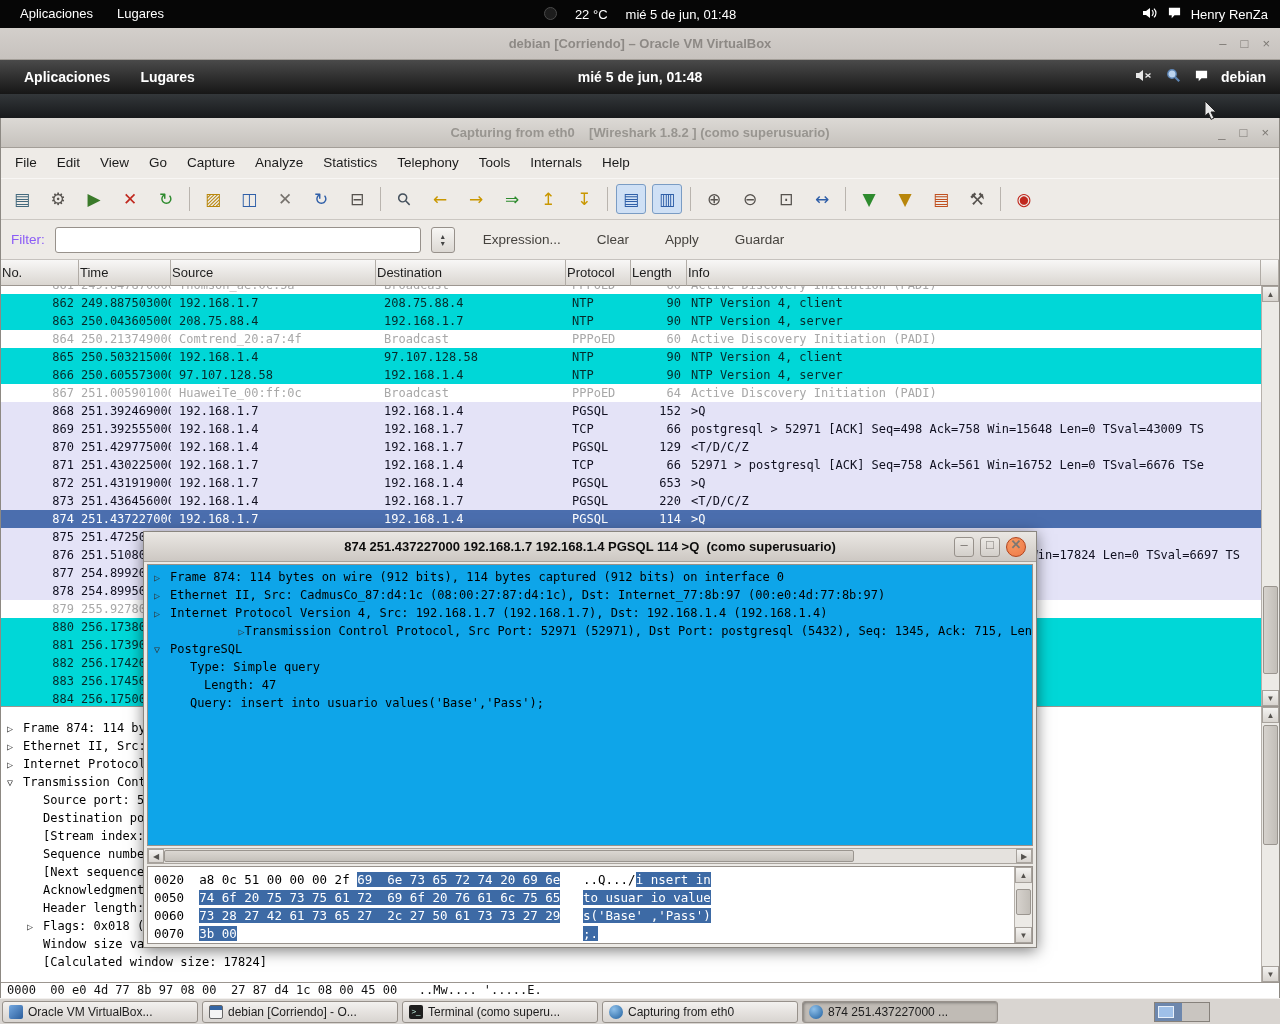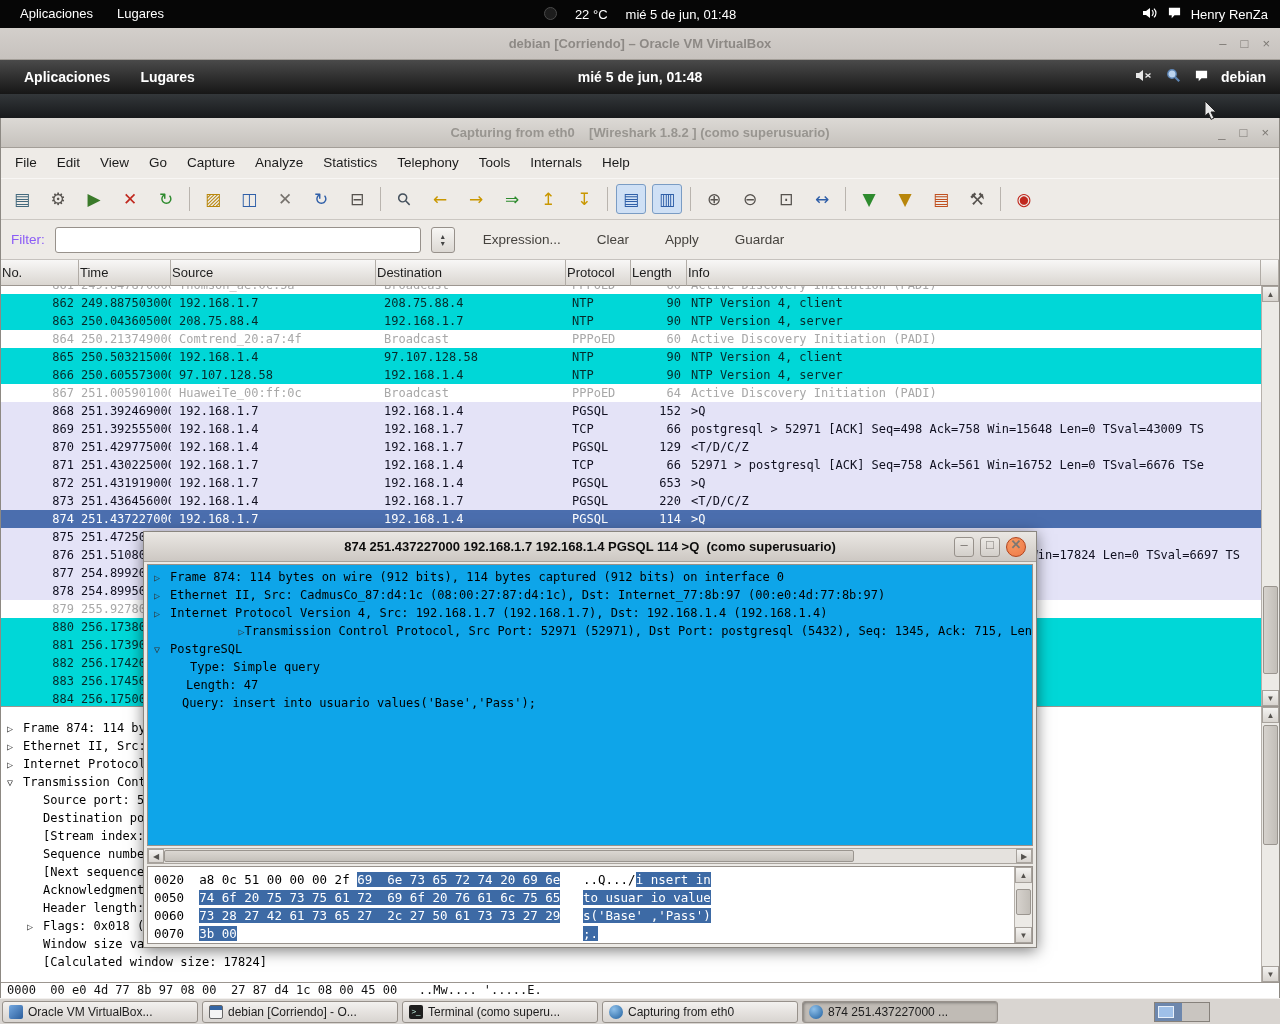--- a/index.html
+++ b/index.html
@@ -580,22 +580,22 @@
       <span class="p-close">✕</span>
     </div>
   </div>
   <div class="p-tree" id="popup-tree">
       <div class="dline" style="padding-left: 6px;"><span class="tri">▷</span><span>Frame 874: 114 bytes on wire (912 bits), 114 bytes captured (912 bits) on interface 0</span></div>
       <div class="dline" style="padding-left: 6px;"><span class="tri">▷</span><span>Ethernet II, Src: CadmusCo_87:d4:1c (08:00:27:87:d4:1c), Dst: Internet_77:8b:97 (00:e0:4d:77:8b:97)</span></div>
       <div class="dline" style="padding-left: 6px;"><span class="tri">▷</span><span>Internet Protocol Version 4, Src: 192.168.1.7 (192.168.1.7), Dst: 192.168.1.4 (192.168.1.4)</span></div>
       <div class="dline" style="padding-left: 0; text-align: right;"><span class="tri">▷</span><span>Transmission Control Protocol, Src Port: 52971 (52971), Dst Port: postgresql (5432), Seq: 1345, Ack: 715, Len</span></div>
       <div class="dline" style="padding-left: 6px;"><span class="tri">▽</span><span>PostgreSQL</span></div>
       <div class="dline" style="padding-left: 26px;"><span class="tri"></span><span>Type: Simple query</span></div>
-      <div class="dline" style="padding-left: 22px;"><span class="tri"></span><span>Length: 47</span></div>
-      <div class="dline" style="padding-left: 18px;"><span class="tri"></span><span>Query: insert into usuario values('Base','Pass');</span></div>
+      <div class="dline" style="padding-left: 40px;"><span class="tri"></span><span>Length: 47</span></div>
+      <div class="dline" style="padding-left: 26px;"><span class="tri"></span><span>Query: insert into usuario values('Base','Pass');</span></div>
     </div>
   <div class="p-hscroll">
     <div class="ha left">◀</div>
     <div class="ha right">▶</div>
     <div class="hthumb"></div>
   </div>
   <div class="p-hex">
     <div id="hex-rows">
         <div class="hexrow"><span class="off">0020</span><span class="hexcells"><span>a8 0c 51 00 00 00 2f </span><span class="hl">69  6e 73 65 72 74 20 69 6e</span></span><span class="asc"><span>..Q.../</span><span class="hl">i nsert in</span></span></div>
         <div class="hexrow"><span class="off">0050</span><span class="hexcells"><span class="hl">74 6f 20 75 73 75 61 72  69 6f 20 76 61 6c 75 65</span></span><span class="asc"><span class="hl">to usuar io value</span></span></div>

